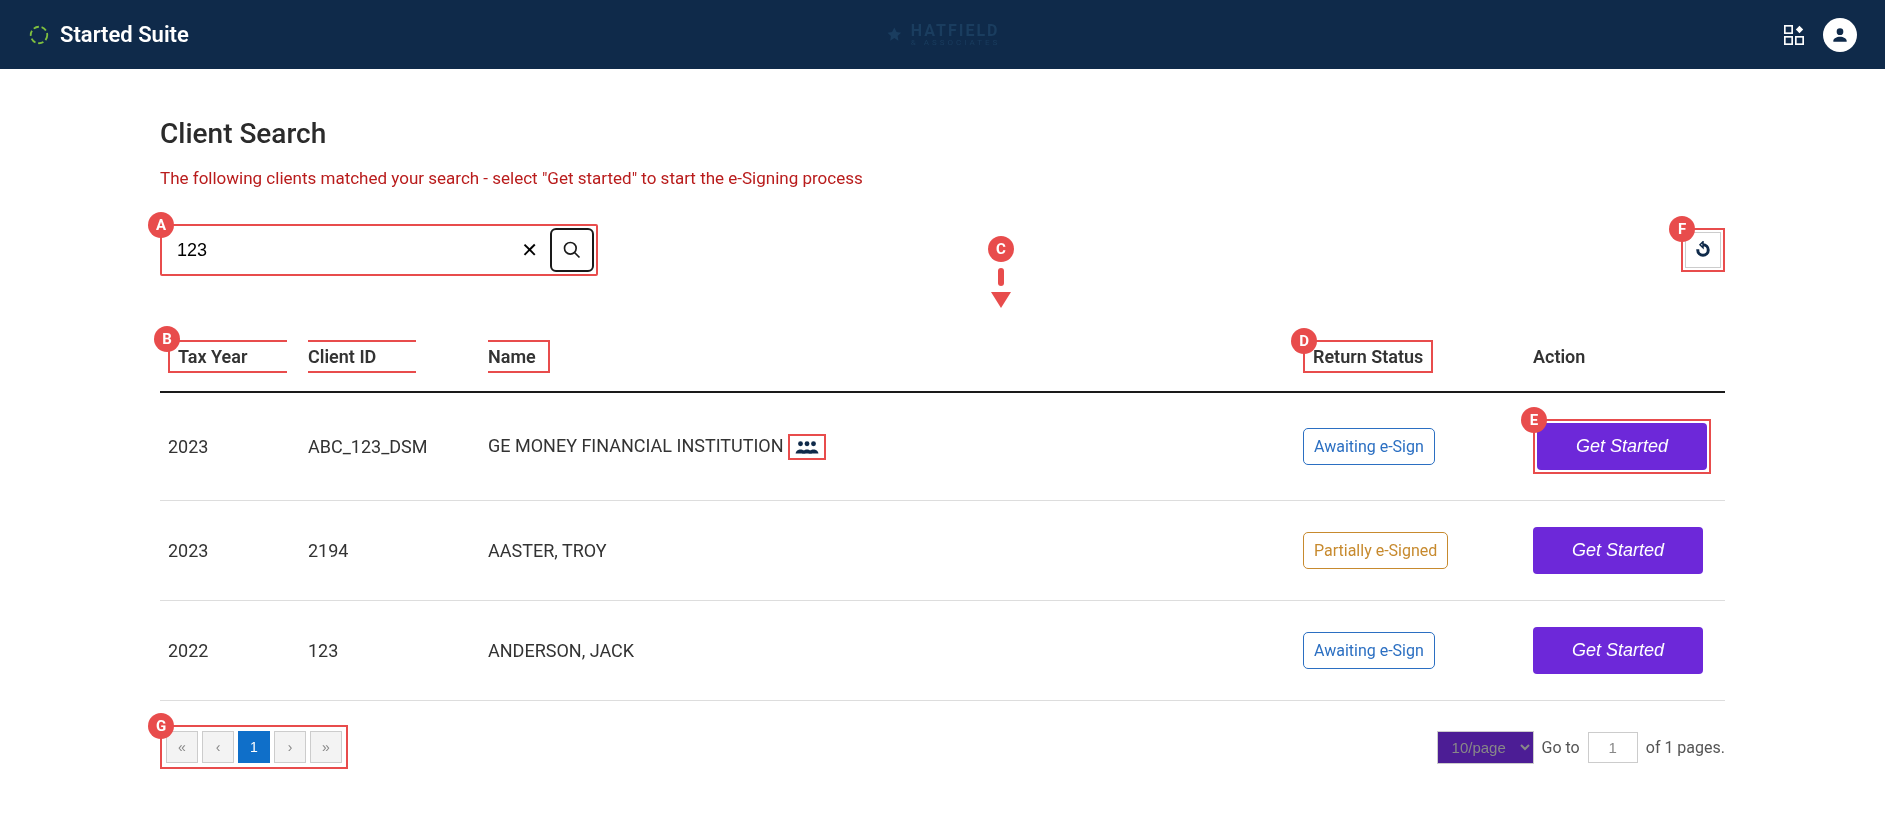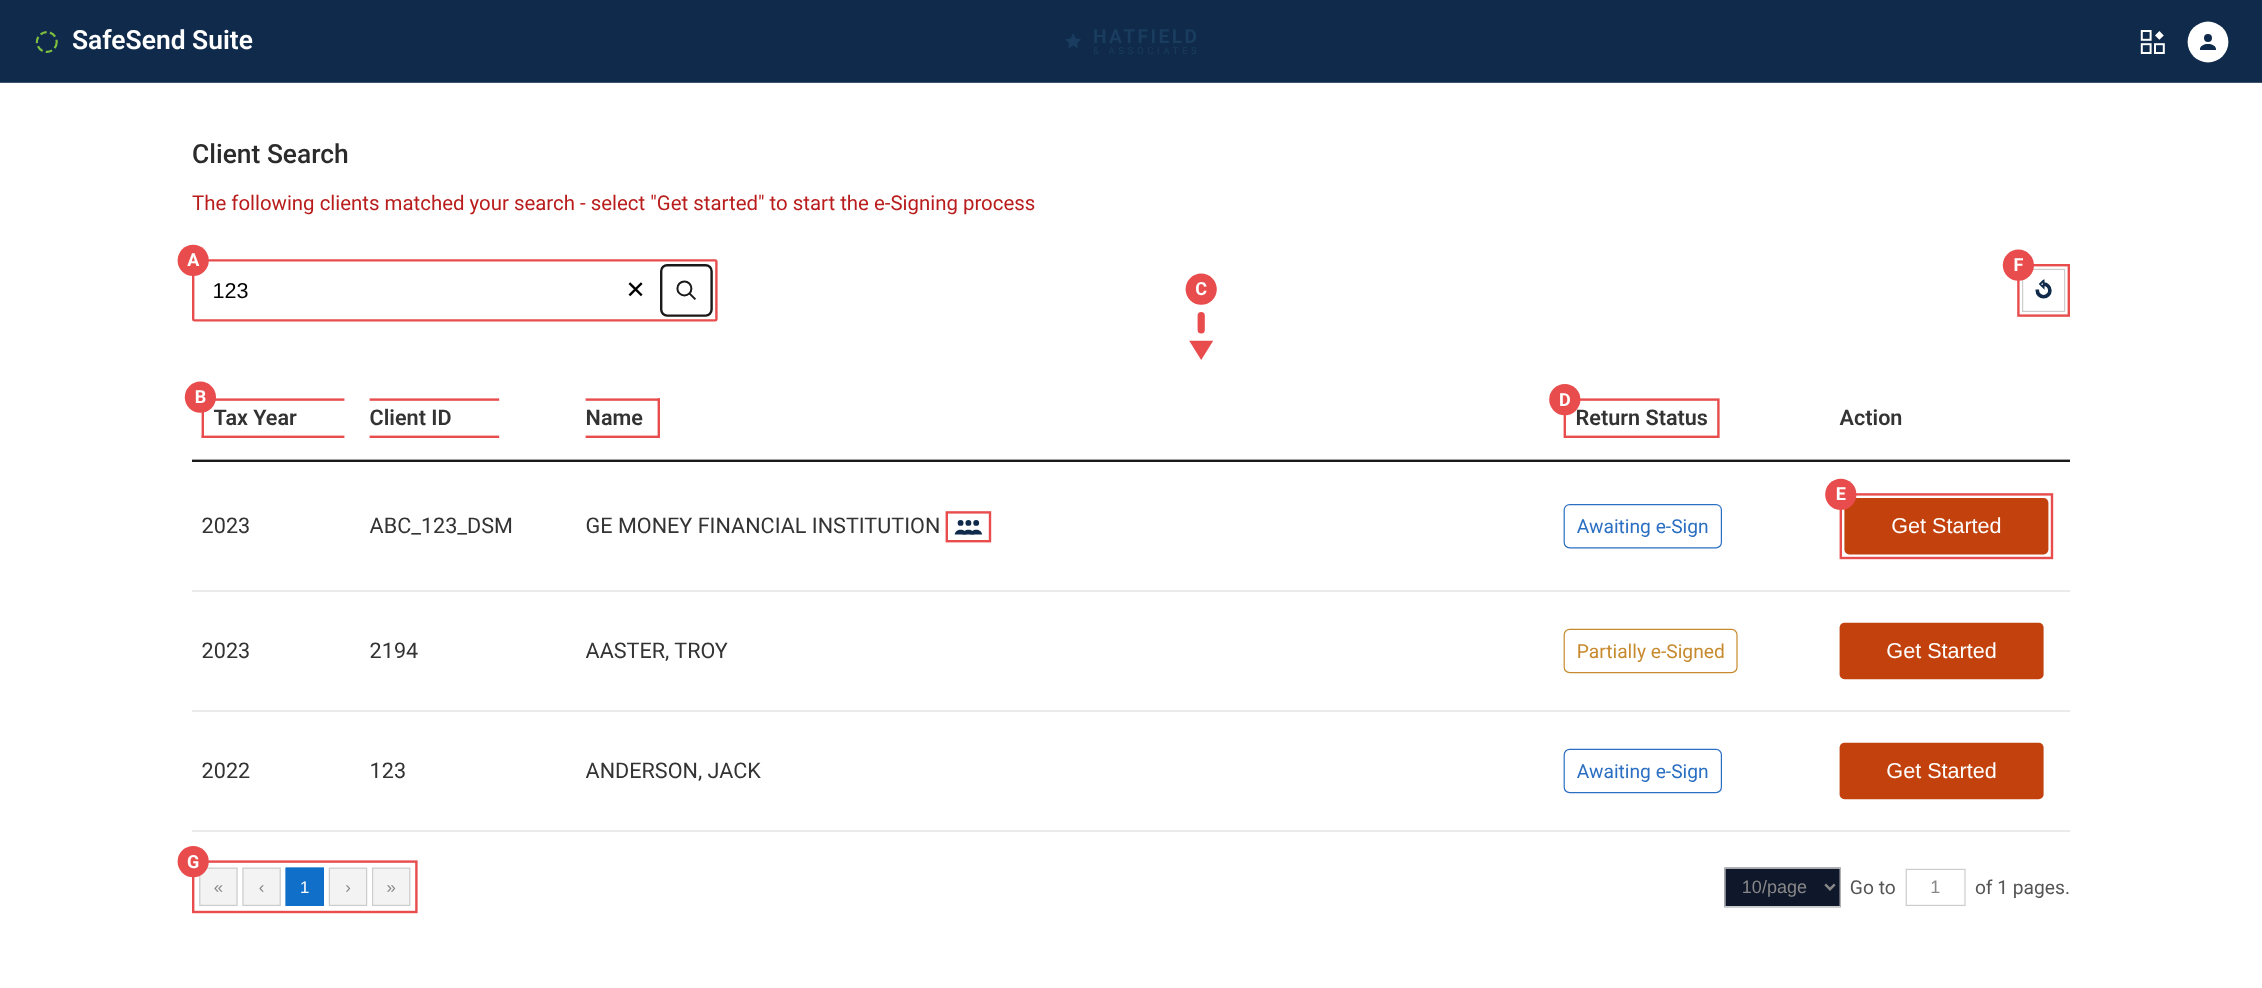--- a/index.html
+++ b/index.html
@@ -20,21 +20,21 @@
   position: absolute; left: 50%; top: 50%; transform: translate(-50%, -50%);
   display: flex; align-items: center; gap: 8px; color: #1a3d5f; font-weight: 700; letter-spacing: 2px;
 }
 .center-brand .brand-text { display: flex; flex-direction: column; align-items: flex-start; line-height: 1; }
 .center-brand .brand-text .sub { font-size: 8px; letter-spacing: 3px; font-weight: 400; }
 .header-right { margin-left: auto; display: flex; align-items: center; gap: 18px; }
 .apps-icon { width: 22px; height: 22px; color: #fff; }
 .avatar { width: 34px; height: 34px; border-radius: 50%; background: #fff; display: flex; align-items: center; justify-content: center; }
 
 .container { padding: 48px 160px 30px 160px; }
-.page-title { font-size: 22px; font-weight: 500; color: #2b2b2b; margin-bottom: 18px; }
+.page-title { font-size: 28px; font-weight: 500; color: #2b2b2b; margin-bottom: 18px; }
 .page-subtitle { font-size: 17px; color: #b91c1c; margin-bottom: 36px; }
 
 .search-row { display: flex; align-items: center; margin-bottom: 50px; position: relative; }
 .search-wrap { display: flex; align-items: center; border: 2px solid #e84c4c; border-radius: 2px; padding: 2px; position: relative; }
 .search-input {
   width: 380px; height: 40px; padding: 0 36px 0 12px; font-size: 18px; border: 1px solid transparent; outline: none;
 }
 .clear-btn { position: absolute; right: 58px; top: 50%; transform: translateY(-50%); cursor: pointer; font-size: 20px; background: none; border: none; }
 .search-btn {
   width: 44px; height: 44px; border: 2px solid #1a1a1a; border-radius: 6px; background: #fff;
@@ -78,49 +78,49 @@
 .group-icon-wrap svg { width: 26px; height: 18px; }
 
 .status-pill {
   display: inline-block; padding: 8px 10px; border-radius: 5px; font-size: 16px; border: 1.5px solid;
 }
 .status-awaiting { color: #2b6fc2; border-color: #2b6fc2; }
 .status-partial { color: #c78a2e; border-color: #c78a2e; }
 
 .action-wrap { position: relative; display: inline-block; }
 .action-btn {
-  background: #c2410c; color: #fff; font-size: 18px; font-weight: 500;
-  padding: 13px 28px; border: none; border-radius: 4px; cursor: pointer; min-width: 170px;
+  background: #6d28d9; color: #fff; font-size: 18px; font-weight: 500;
+  padding: 13px 28px; border: none; border-radius: 4px; cursor: pointer; min-width: 170px; font-style: italic;
 }
 .action-wrap.highlighted { border: 2px solid #e84c4c; padding: 2px; }
 .badge-E { top: -14px; left: -14px; }
 
 .footer-row { display: flex; align-items: center; margin-top: 24px; }
 .pagination-wrap { border: 2px solid #e84c4c; padding: 4px; position: relative; display: inline-flex; gap: 4px; }
 .page-btn {
   width: 32px; height: 32px; border: 1px solid #ccc; background: #f3f3f3; display: flex;
   align-items: center; justify-content: center; cursor: pointer; font-size: 14px; color: #888;
 }
 .page-btn.active { background: #0f6fc9; color: #fff; border-color: #0f6fc9; }
 
 .page-size-group { margin-left: auto; display: flex; align-items: center; gap: 8px; font-size: 16px; color: #555; }
-.page-size-select { padding: 6px 10px; border: 1px solid #ccc; background: #0f172a; font-size: 15px; color: #888; }
+.page-size-select { padding: 6px 10px; border: 1px solid #ccc; background: #4c1d95; font-size: 15px; color: #888; }
 .goto-input { width: 50px; padding: 6px; border: 1px solid #ccc; text-align: center; font-size: 15px; color: #888; }
 
 .header-col-wrap { position: relative; }
 </style>
 </head>
 <body>
 
 <div class="header">
   <div class="logo-group">
     <svg class="logo-ring" viewBox="0 0 24 24">
       <circle cx="12" cy="12" r="9" fill="none" stroke="#7fbf3f" stroke-width="2" stroke-dasharray="6 3"></circle>
     </svg>
-    <span class="logo-text">SafeSend Suite</span>
+    <span class="logo-text">Started Suite</span>
   </div>
   <div class="center-brand">
     <svg width="18" height="18" viewBox="0 0 24 24">
         <path fill="#1a3d5f" d="M12 2l3 6 6 .9-4.5 4.4 1 6.2L12 16l-5.5 3.5 1-6.2L3 8.9 9 8z"></path>
       </svg>
     <div class="brand-text">
       <span style="font-size:16px">HATFIELD</span>
       <span class="sub">&amp; ASSOCIATES</span>
     </div>
   </div>

